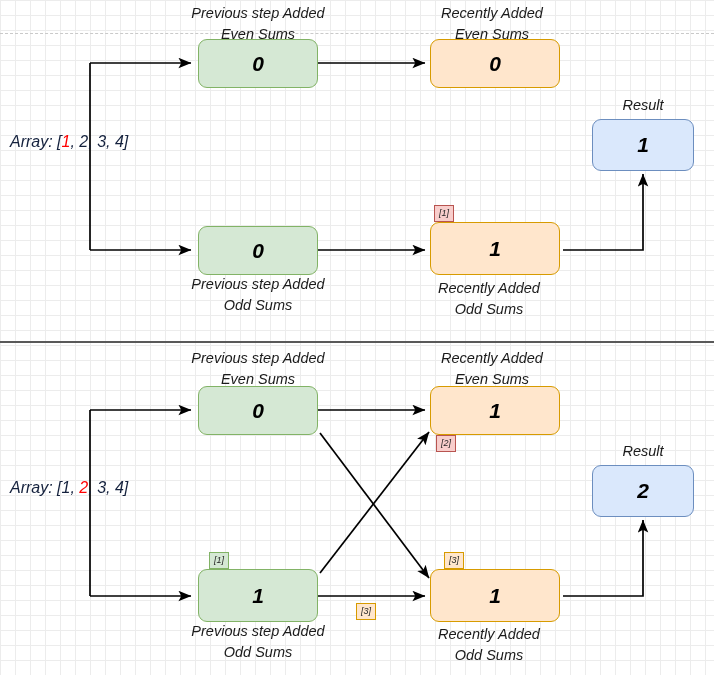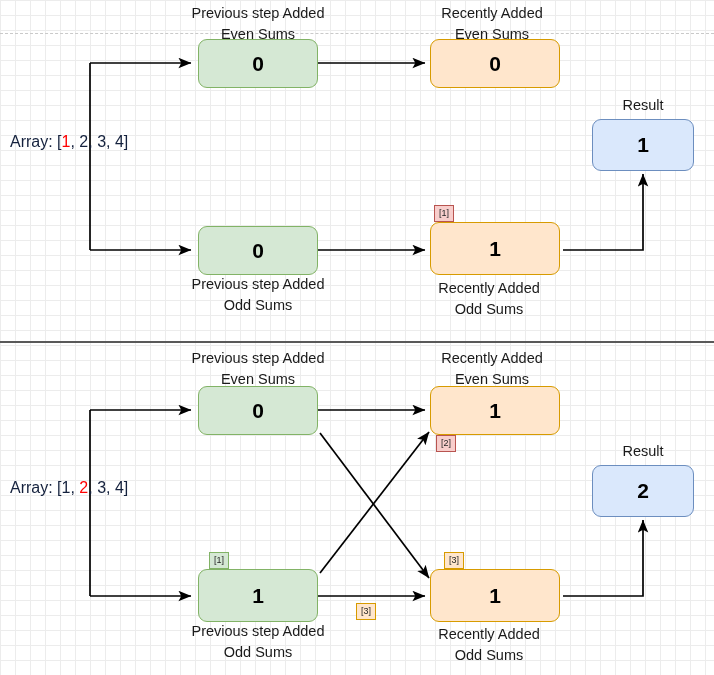--- a/index.html
+++ b/index.html
@@ -14,20 +14,21 @@
     overflow: hidden;
     background-color: #ffffff;
     background-image:
       linear-gradient(to right, #ececec 1px, transparent 1px),
       linear-gradient(to bottom, #ececec 1px, transparent 1px),
       linear-gradient(to right, #d9d9d9 1px, transparent 1px),
       linear-gradient(to bottom, #d9d9d9 1px, transparent 1px);
     background-size: 15px 15px, 15px 15px, 75px 75px, 75px 75px;
     background-position: 0px 0px, 0px 0px, 0px 0px, 0px 0px;
     font-family: "Liberation Sans", sans-serif;
+    font-style: italic;
   }
 
   .svg-layer {
     position: absolute;
     left: 0;
     top: 0;
     width: 714px;
     height: 675px;
     pointer-events: none;
   }

